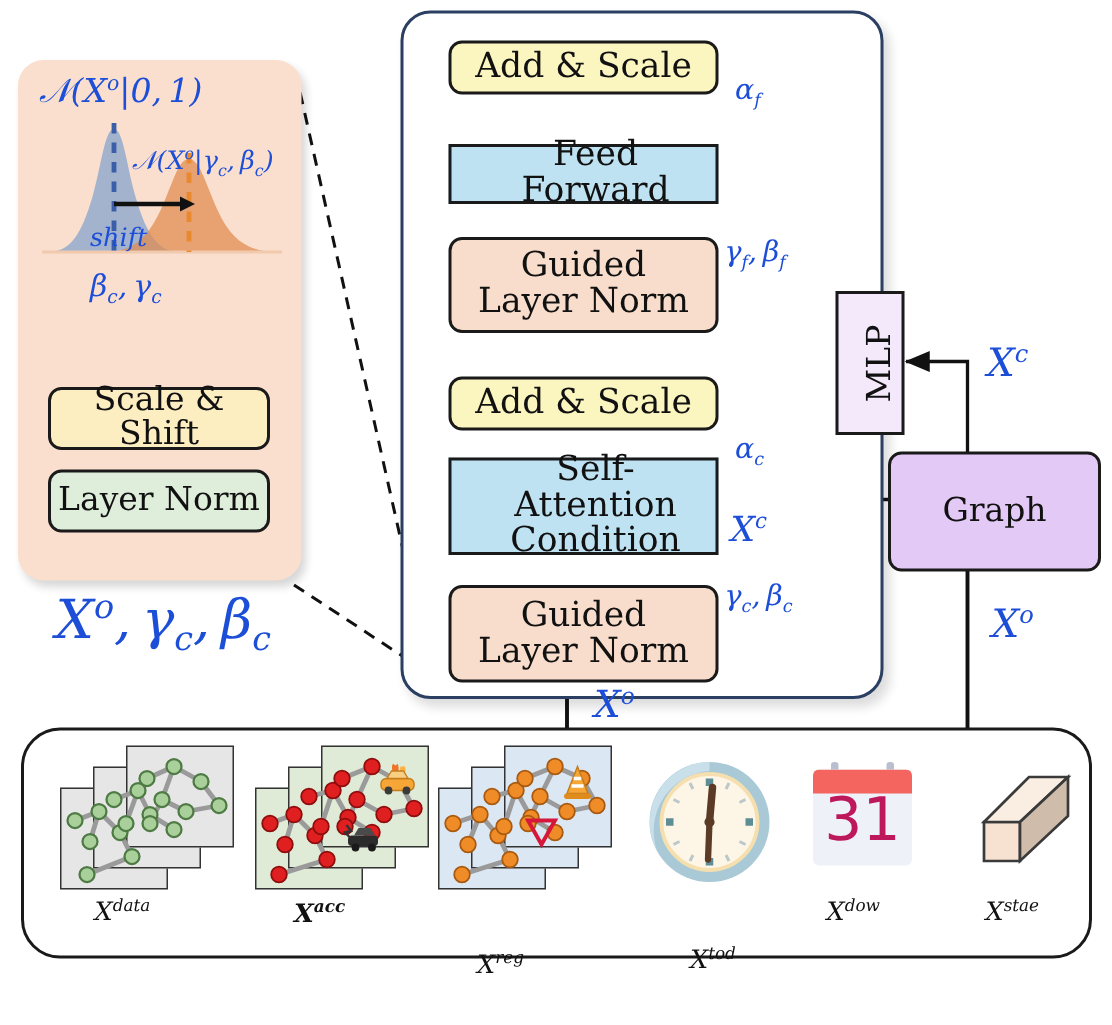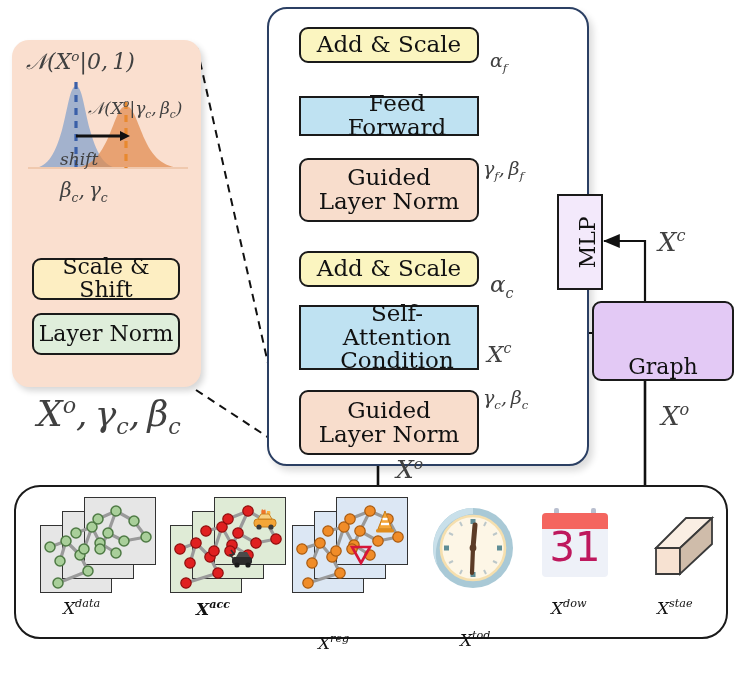--- a/index.html
+++ b/index.html
@@ -47,21 +47,21 @@
   
   #bottom-panel{
     position:absolute;left:14px;top:485px;width:710px;height:150px;
     background:#ffffff;border:2.4px solid #1a1a1a;border-radius:26px;z-index:2;
   }
 
   
   .math{
     position:absolute;z-index:6;white-space:nowrap;
     font-family:"DejaVu Serif","Liberation Serif",serif;
-    font-style:italic;color:#404040;
+    font-style:italic;color:#1d4ed8;
   }
   .math .up{font-style:italic;font-size:.62em;vertical-align:super;}
   .math .dn{font-style:italic;font-size:.62em;vertical-align:sub;}
   .cal{font-family:"DejaVu Serif","Liberation Serif",serif;font-style:italic;}
 
   
   #dist-chart{position:absolute;left:24px;top:72px;width:168px;height:102px;z-index:3;}
 
   
   .icon-group{position:absolute;z-index:4;}
@@ -238,30 +238,30 @@
     <span class="l2">Condition</span>
   </div>
 
   <div class="box round peach" style="left:299px;top:390px;width:180px;height:65px;font-size:23px;flex-direction:column;">
     <span class="l2">Guided</span>
     <span class="l2">Layer Norm</span>
   </div>
 
   <div class="math" style="left:490px;top:49px;font-size:19px;"><i>α</i><span class="dn">f</span></div>
   <div class="math" style="left:483px;top:157px;font-size:19px;"><i>γ</i><span class="dn">f</span>, <i>β</i><span class="dn">f</span></div>
-  <div class="math" style="left:490px;top:271px;font-size:23px;"><i>α</i><span class="dn">c</span></div>
+  <div class="math" style="left:490px;top:288px;font-size:19px;"><i>α</i><span class="dn">c</span></div>
   <div class="math" style="left:487px;top:340px;font-size:23px;"><i>X</i><span class="up">c</span></div>
   <div class="math" style="left:483px;top:386px;font-size:19px;"><i>γ</i><span class="dn">c</span>, <i>β</i><span class="dn">c</span></div>
   <div class="math" style="left:396px;top:455px;font-size:25px;"><i>X</i><span class="up">o</span></div>
 
   <div class="box sharp lilac" style="left:557px;top:194px;width:46px;height:96px;font-size:22px;">
     <span style="transform:rotate(-90deg);white-space:nowrap;display:inline-block;">MLP</span>
   </div>
 
-  <div class="box round purple" style="left:592px;top:301px;width:142px;height:80px;font-size:22px;flex-direction:column;justify-content:flex-end;">
+  <div class="box round purple" style="left:592px;top:301px;width:142px;height:80px;font-size:22px;flex-direction:row;">
     <span class="l2">Graph</span>
   </div>
 
   <div class="math" style="left:658px;top:226px;font-size:26px;"><i>X</i><span class="up">c</span></div>
   <div class="math" style="left:661px;top:400px;font-size:26px;"><i>X</i><span class="up">o</span></div>
 
   <div class="icon-group" style="left:40px;top:497px;">
     <div class="card-stack">
       <div class="card gray" style="left:0;top:28px;width:72px;height:68px;"></div>
       <div class="card gray" style="left:22px;top:14px;width:72px;height:68px;"></div>

